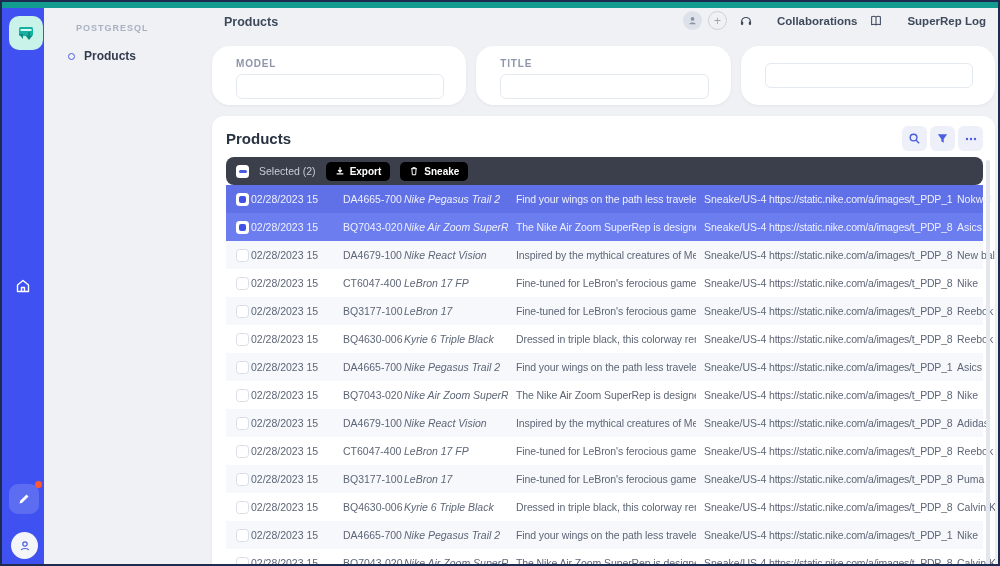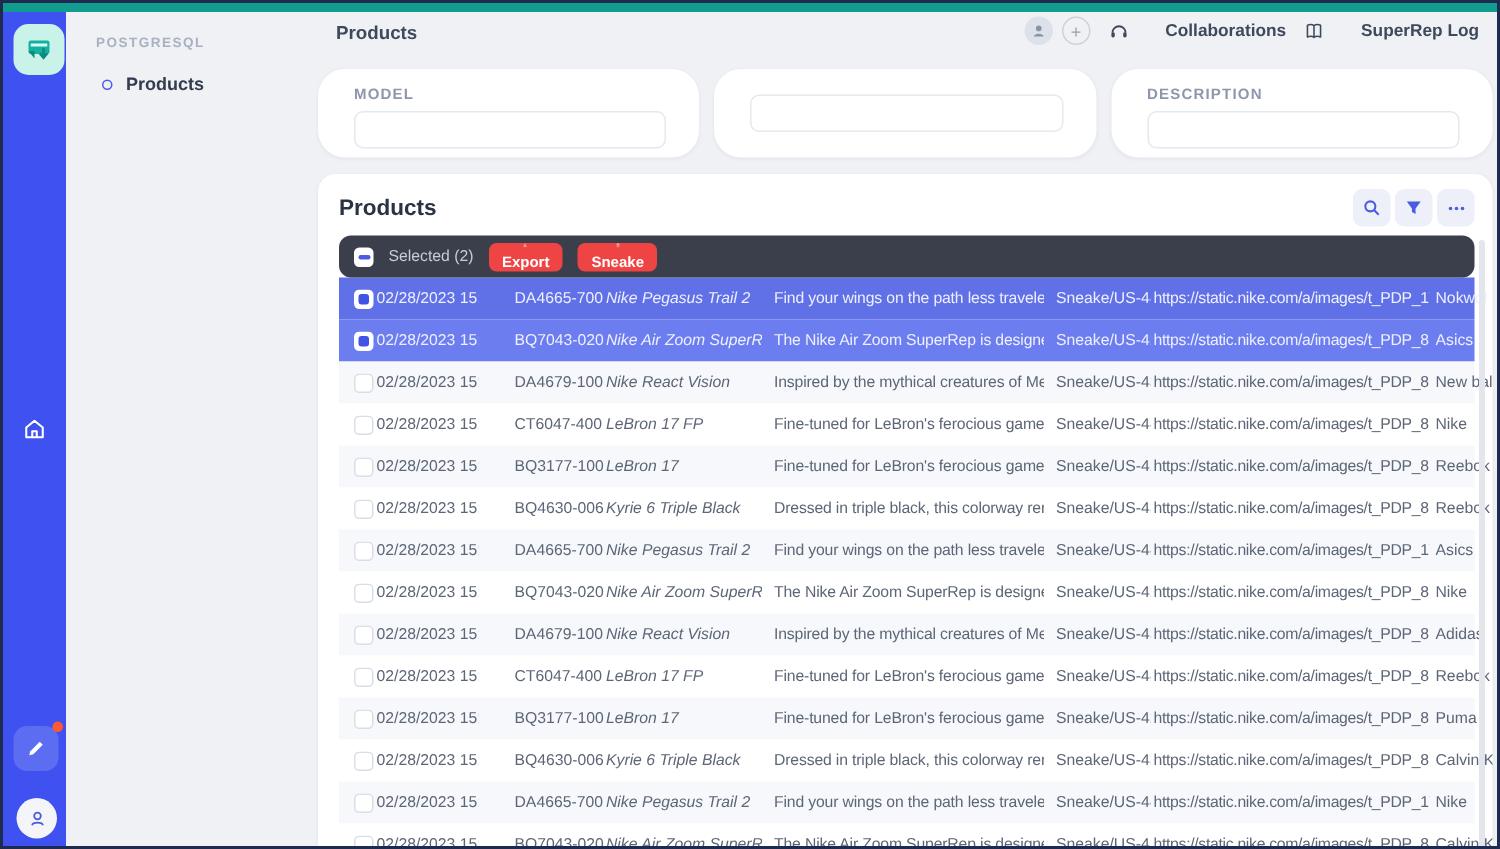--- a/index.html
+++ b/index.html
@@ -14,21 +14,21 @@
   .logo { position:absolute; top:8px; left:7px; width:34px; height:34px; border-radius:10px;
           background:#c9f2e9; display:flex; align-items:center; justify-content:center; }
   .rail-home { position:absolute; top:270px; left:13px; }
   .rail-pencil { position:absolute; top:476px; left:7px; width:30px; height:30px; border-radius:9px;
           background:rgba(255,255,255,0.16); display:flex; align-items:center; justify-content:center; }
   .rail-pencil .dot { position:absolute; top:-3px; right:-3px; width:7px; height:7px;
           border-radius:50%; background:#ff5a2d; }
   .rail-avatar { position:absolute; top:524px; left:9px; width:27px; height:27px; border-radius:50%;
           background:#f3f5f9; display:flex; align-items:center; justify-content:center; }
   
-  .nav-section { position:absolute; top:21px; left:62px; font-size:9px; font-weight:700;
+  .nav-section { position:absolute; top:21px; left:74px; font-size:9px; font-weight:700;
           letter-spacing:1px; color:#a9b1c0; }
   .nav-item { position:absolute; top:43px; left:58px; display:flex; align-items:center; gap:9px;
           padding:4px 8px; cursor:pointer; }
   .nav-dot { width:7px; height:7px; border-radius:50%; border:1.6px solid #4a5ce0; }
   .nav-item span.lbl { font-size:12px; font-weight:700; color:#323c4e; }
   
   .page-title { position:absolute; top:13px; left:222px; font-size:12.5px; font-weight:700; color:#3e4a5c; }
   .hdr-right { position:absolute; top:9px; right:12px; display:flex; align-items:center; gap:12px; }
   .avatar-sm { width:19px; height:19px; border-radius:50%; background:#dde1e9;
           display:flex; align-items:center; justify-content:center; }
@@ -53,23 +53,23 @@
   
   .seltoolbar { position:absolute; top:41px; left:14px; width:757px; height:28px; background:#3a3f4b;
           border-radius:8px; display:flex; align-items:center; padding:0 10px; gap:10px; z-index:3; }
   .cb { width:13px; height:13px; border-radius:3.5px; background:#fff; border:1px solid #d9dee6;
           display:flex; align-items:center; justify-content:center; flex:none; }
   .cb.indet { border:none; }
   .cb.indet i { display:block; width:8px; height:3px; border-radius:1.5px; background:#4a5ce0; }
   .cb.checked { border:none; }
   .cb.checked i { display:block; width:7px; height:7px; border-radius:2px; background:#4153e6; }
   .sel-label { font-size:10.5px; color:#c8ccd6; }
-  .tb-btn { height:19px; border:none; border-radius:5px; background:#ef4444; color:#fff;
+  .tb-btn { height:19px; border:none; border-radius:5px; background:#000000; color:#fff;
           font-size:10px; font-weight:700; display:flex; align-items:center; gap:5px;
-          padding:0 9px; cursor:pointer; font-family:inherit;flex-direction:column; }
+          padding:0 9px; cursor:pointer; font-family:inherit; }
   
   .tbody { position:absolute; top:69px; left:14px; width:757px; }
   .row { height:28px; display:flex; align-items:center; font-size:10.5px; color:#5d6677; cursor:pointer; }
   .row.odd { background:#f6f8fb; }
   .row.even { background:#ffffff; }
   .row.selected { color:#eef0ff; }
   .row.sel-a { background:#6070e6; }
   .row.sel-b { background:#6c7df0; }
   .cell { overflow:hidden; white-space:nowrap; flex:none; }
   .c-check { width:25px; padding-left:10px; }
@@ -149,24 +149,24 @@
       <span>SuperRep Log</span>
     </span>
   </div>
 
   <div class="filters">
     <div class="fcard">
       <div class="flabel">MODEL</div>
       <input value="" style="">
     </div>
     <div class="fcard">
+      <div class="flabel">TITLE</div>
       <input value="" style="">
     </div>
     <div class="fcard">
-      <div class="flabel">DESCRIPTION</div>
       <input value="" style="">
     </div>
   </div>
 
   <div class="pcard">
     <div class="pcard-title">Products</div>
     <div class="pcard-actions">
       <button class="icon-btn">
         <svg width="13" height="13" viewBox="0 0 14 14">
           <circle cx="6" cy="6" r="3.6" fill="none" stroke="#4a5ce0" stroke-width="1.5"></circle>

